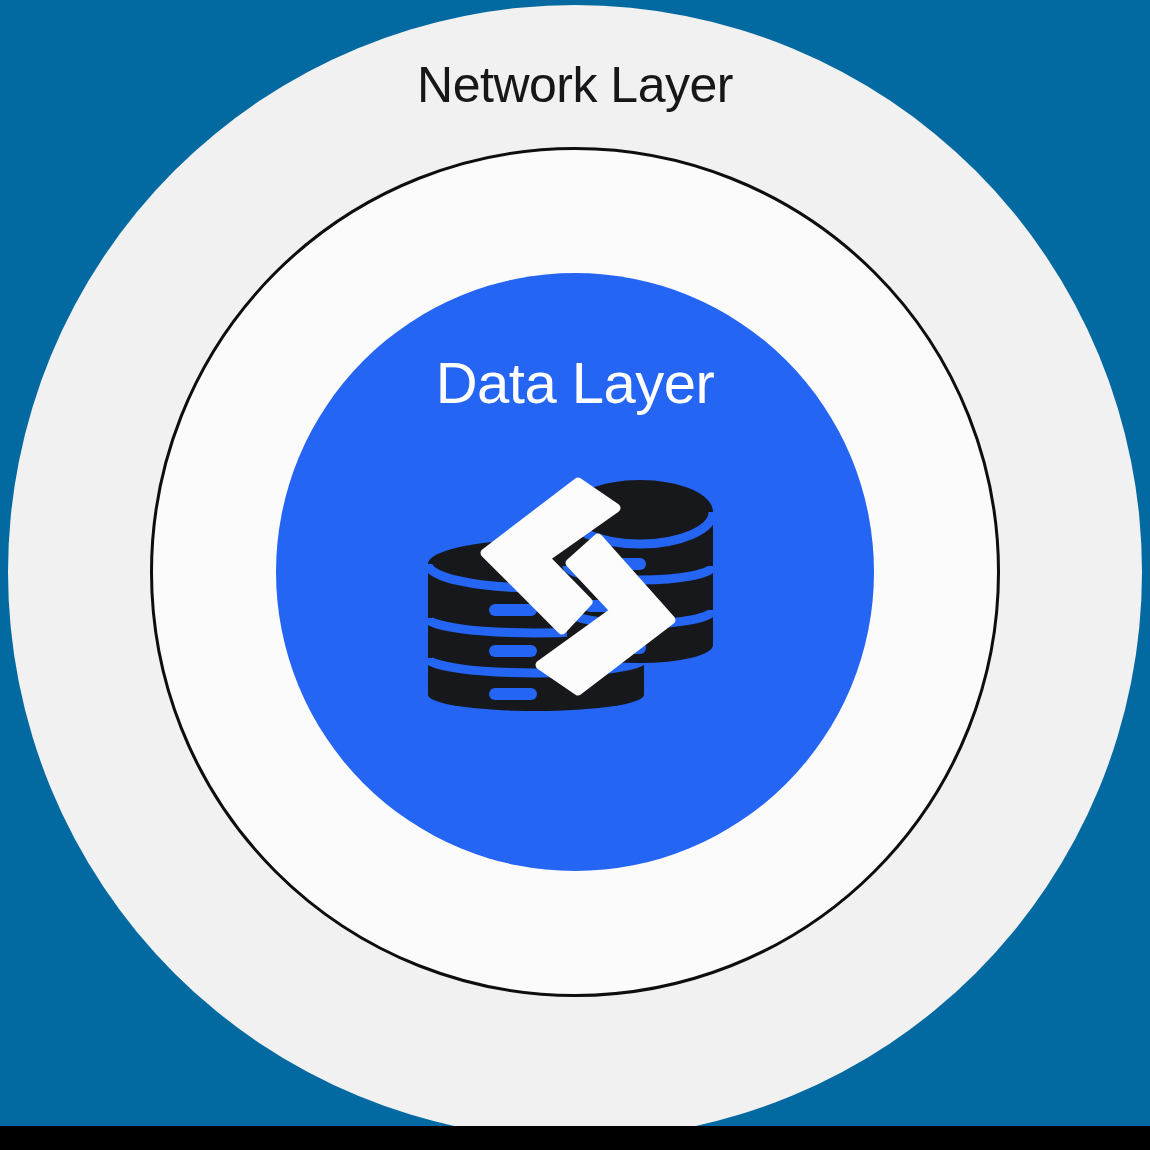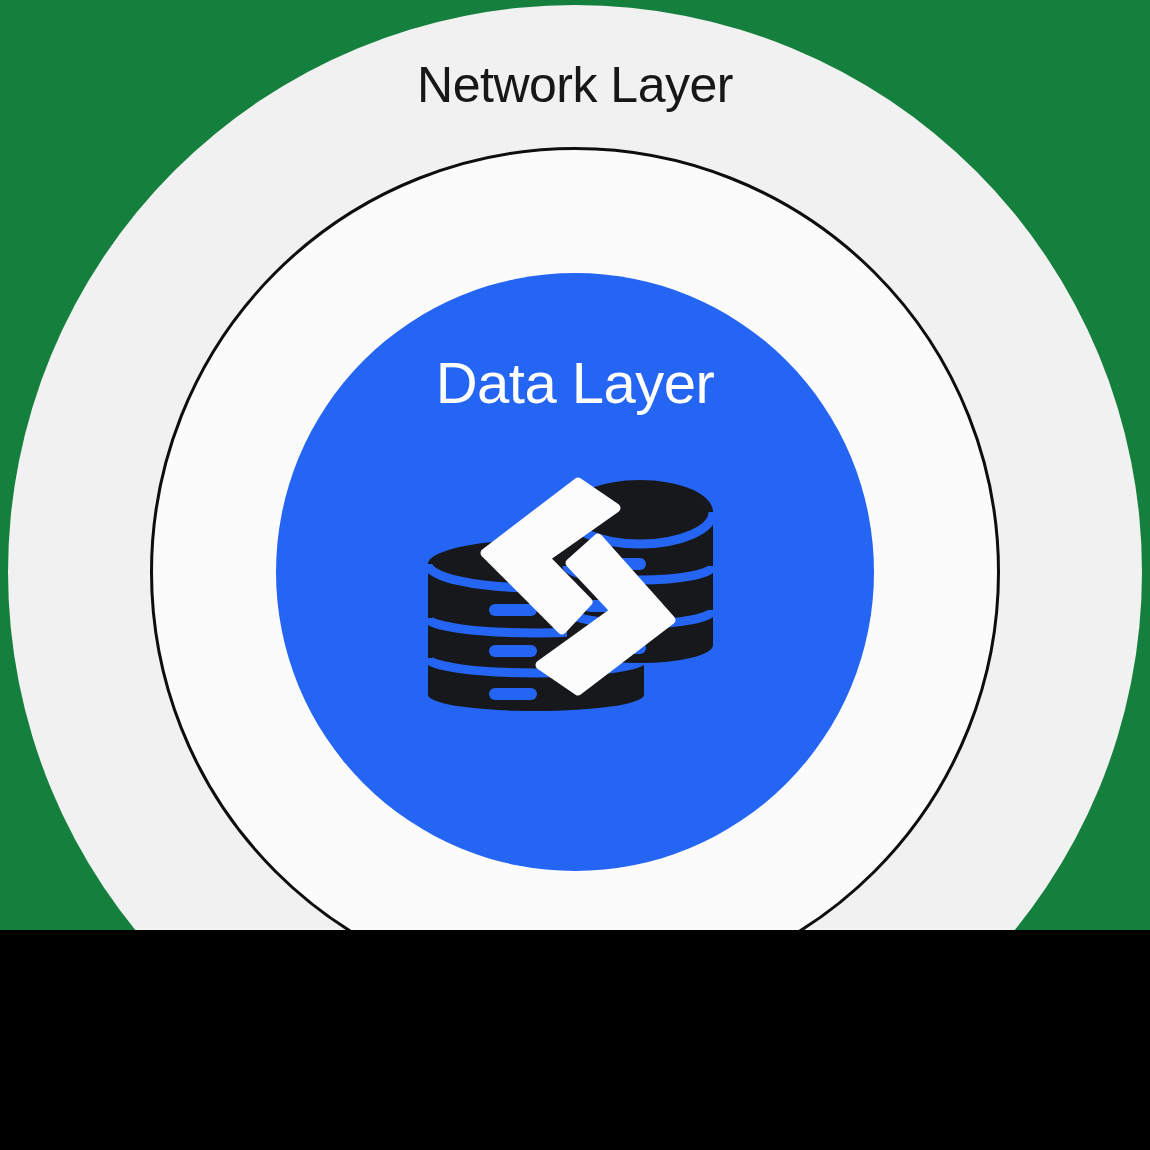--- a/index.html
+++ b/index.html
@@ -1,18 +1,18 @@
 <!DOCTYPE html>
 <html><head>
 <meta charset="utf-8">
 <style>
   html,body{margin:0;padding:0;background:#000;}
   .stage{
-    position:relative;width:1150px;height:930px;overflow:hidden;
-    background:#15803d;
+    position:relative;width:1150px;height:1126px;overflow:hidden;
+    background:#0369a1;
     font-family:"Liberation Sans","DejaVu Sans",sans-serif;
   }
   .circle{position:absolute;border-radius:50%;}
   .circle-outer{
     left:8px;top:5px;width:1134px;height:1134px;
     background:#f1f1f1;
   }
   .circle-middle{
     left:150px;top:147px;width:850px;height:850px;
     background:#fbfbfb;border:3px solid #0e0e10;box-sizing:border-box;

